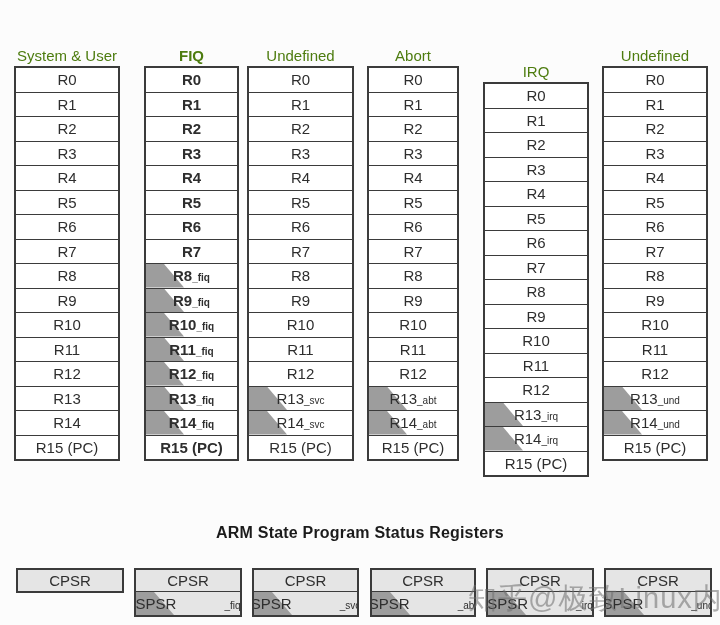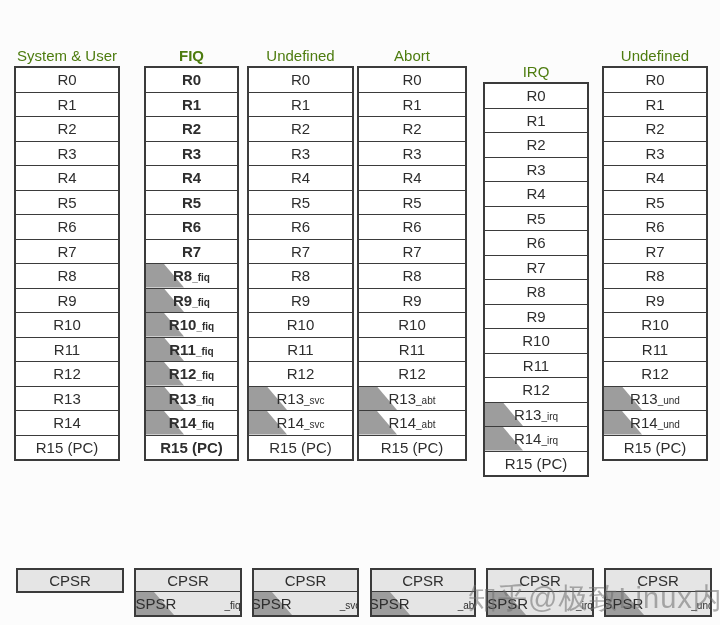--- a/index.html
+++ b/index.html
@@ -85,20 +85,21 @@
     letter-spacing: 1px;
     white-space: nowrap;
     z-index: 5;
     pointer-events: none;
   }
 </style>
 </head>
 <body>
 
 <div class="canvas" id="diagram-root">
+  <div class="title" id="title-status">ARM State Program Status Registers</div>
   <div class="watermark">知乎@极致Linux内核</div>
 <div class="col" style="left: 14px; width: 106px;">
       <div class="col-header">System &amp; User</div>
       <div class="regbox">
         <div class="rrow">
           <span class="lbl">R0</span>
         </div>
         <div class="rrow">
           <span class="lbl">R1</span>
         </div>
@@ -288,21 +289,21 @@
     <div class="psrbox" style="left: 252px; width: 103px;">
       <div class="psr-row">
         <span class="lbl">CPSR</span>
       </div>
       <div class="psr-row">
         <div class="corner"></div>
         <span class="lbl">SPSR</span>
         <span class="sfx">_svc</span>
       </div>
     </div>
-    <div class="col" style="left: 357px; width: 110px;">
+    <div class="col" style="left: 367px; width: 92px;">
       <div class="col-header">Abort</div>
       <div class="regbox">
         <div class="rrow">
           <span class="lbl">R0</span>
         </div>
         <div class="rrow">
           <span class="lbl">R1</span>
         </div>
         <div class="rrow">
           <span class="lbl">R2</span>

